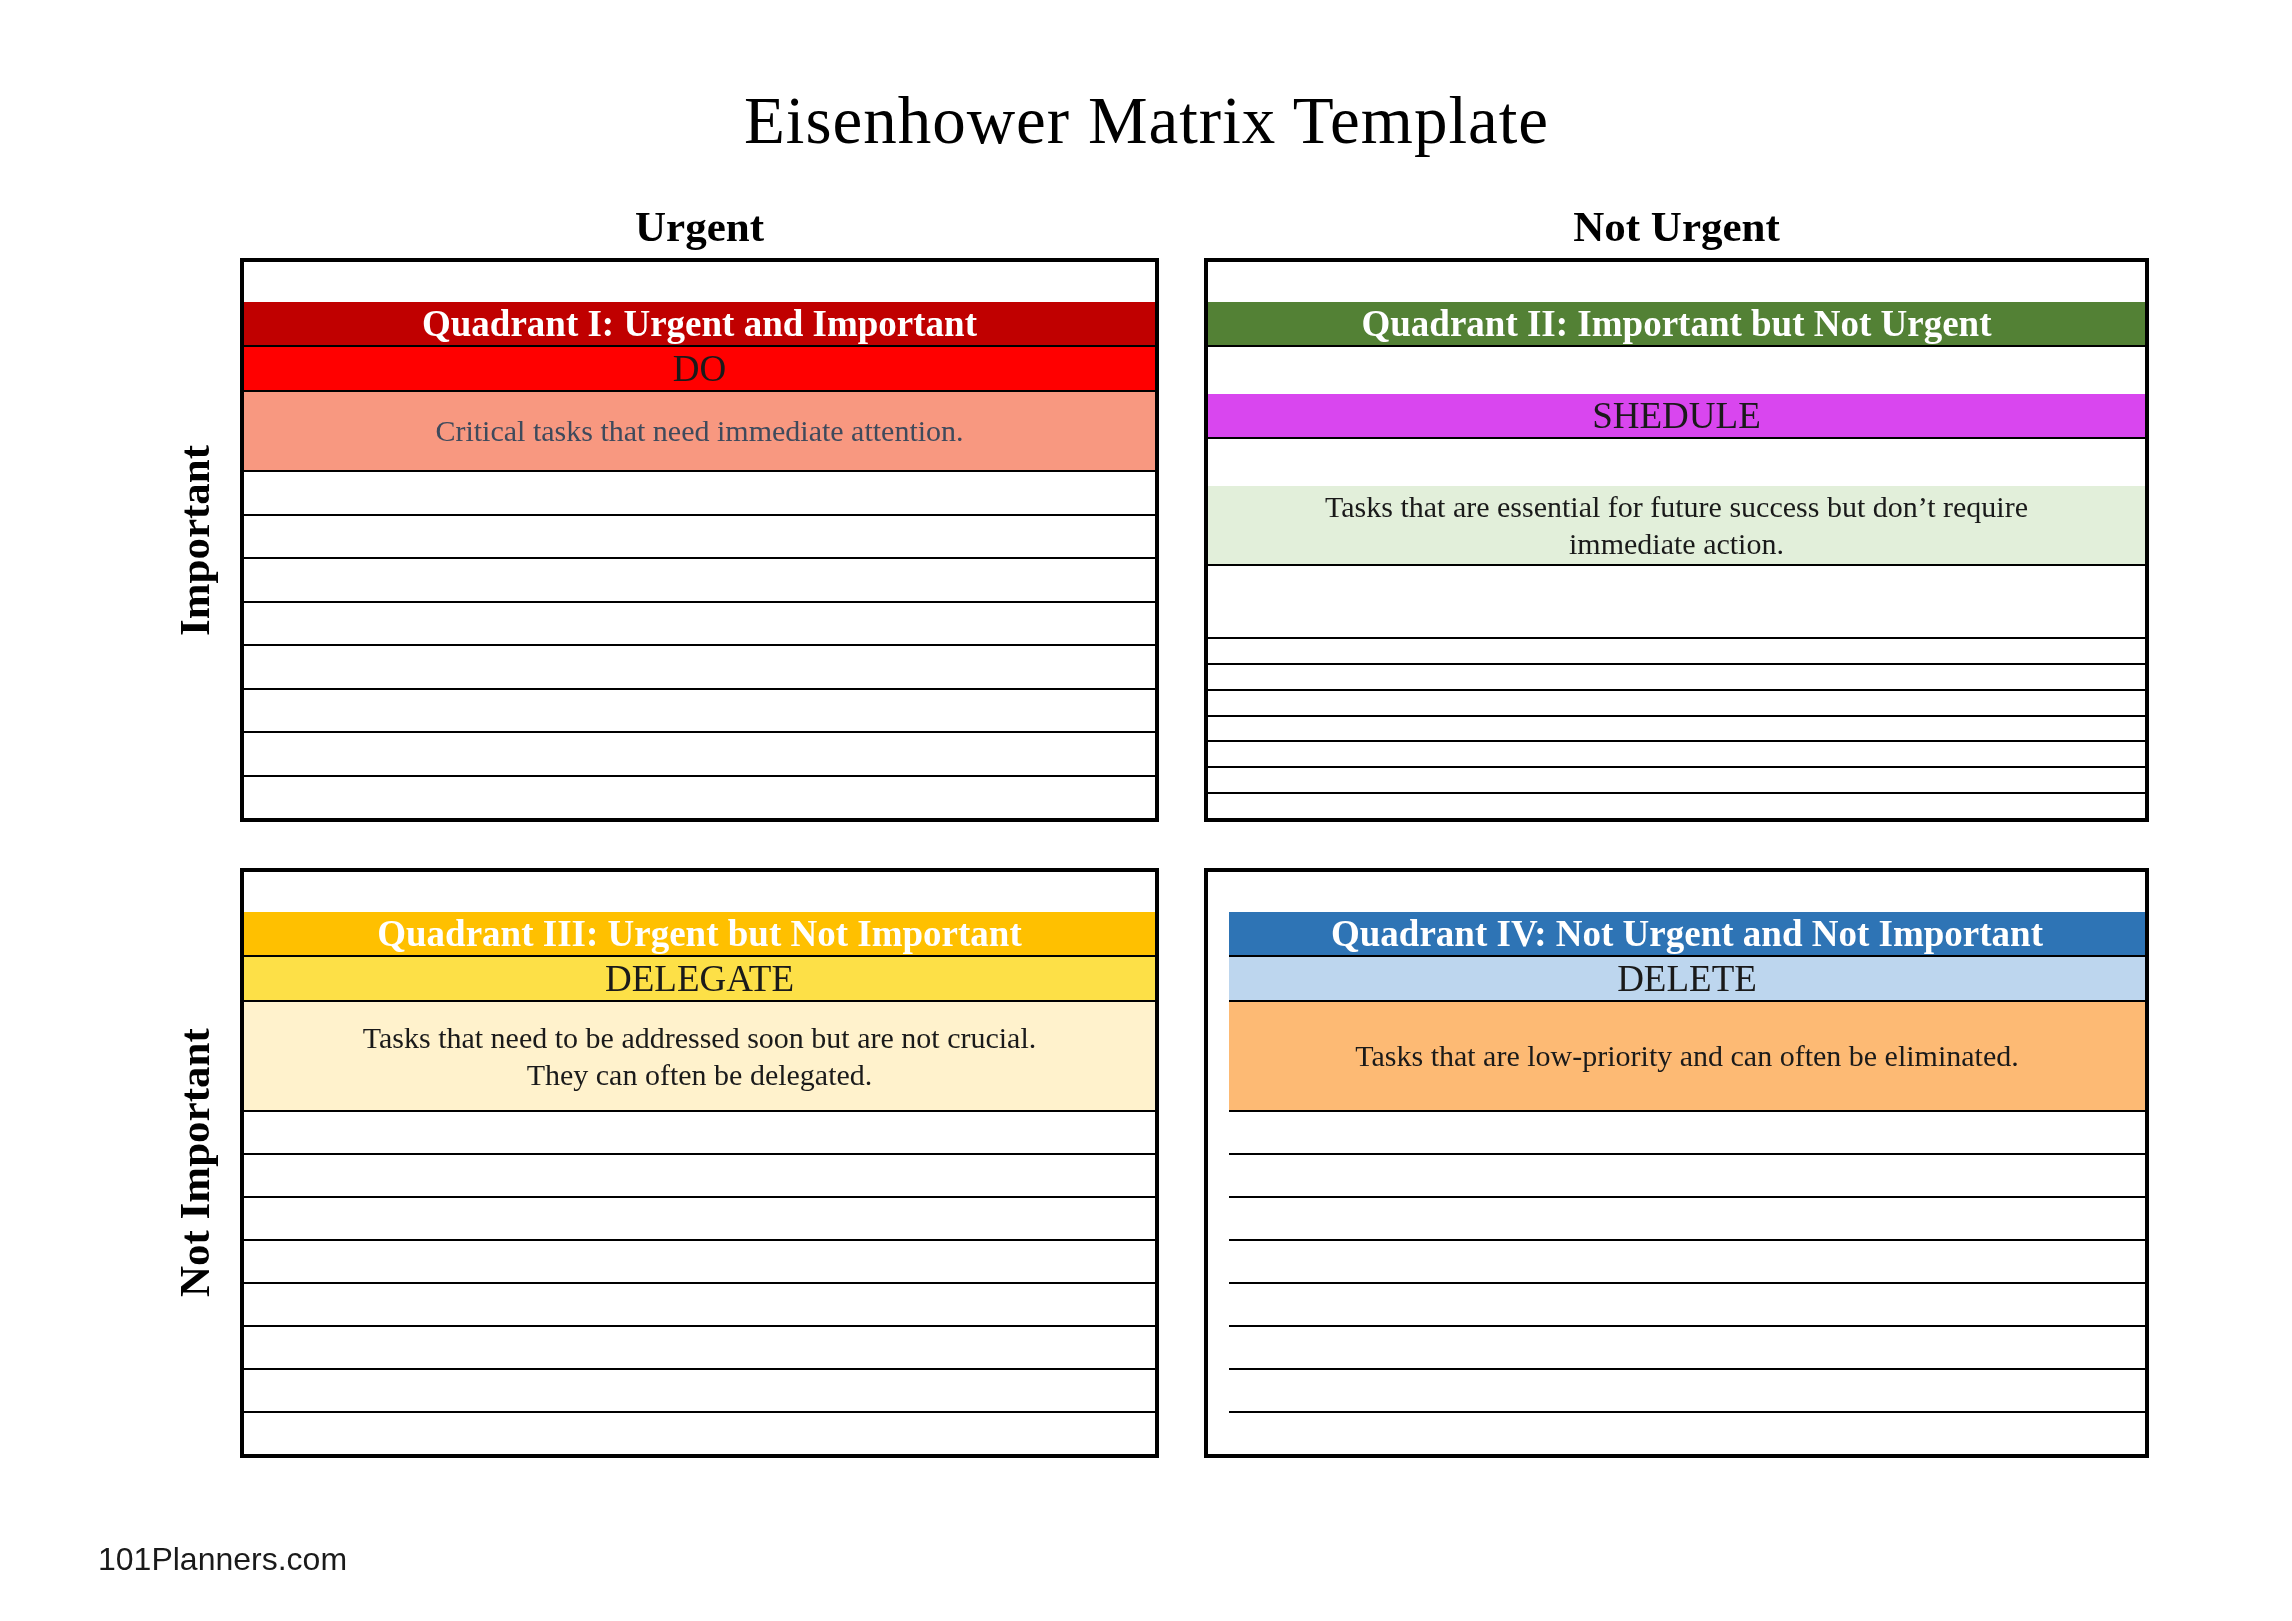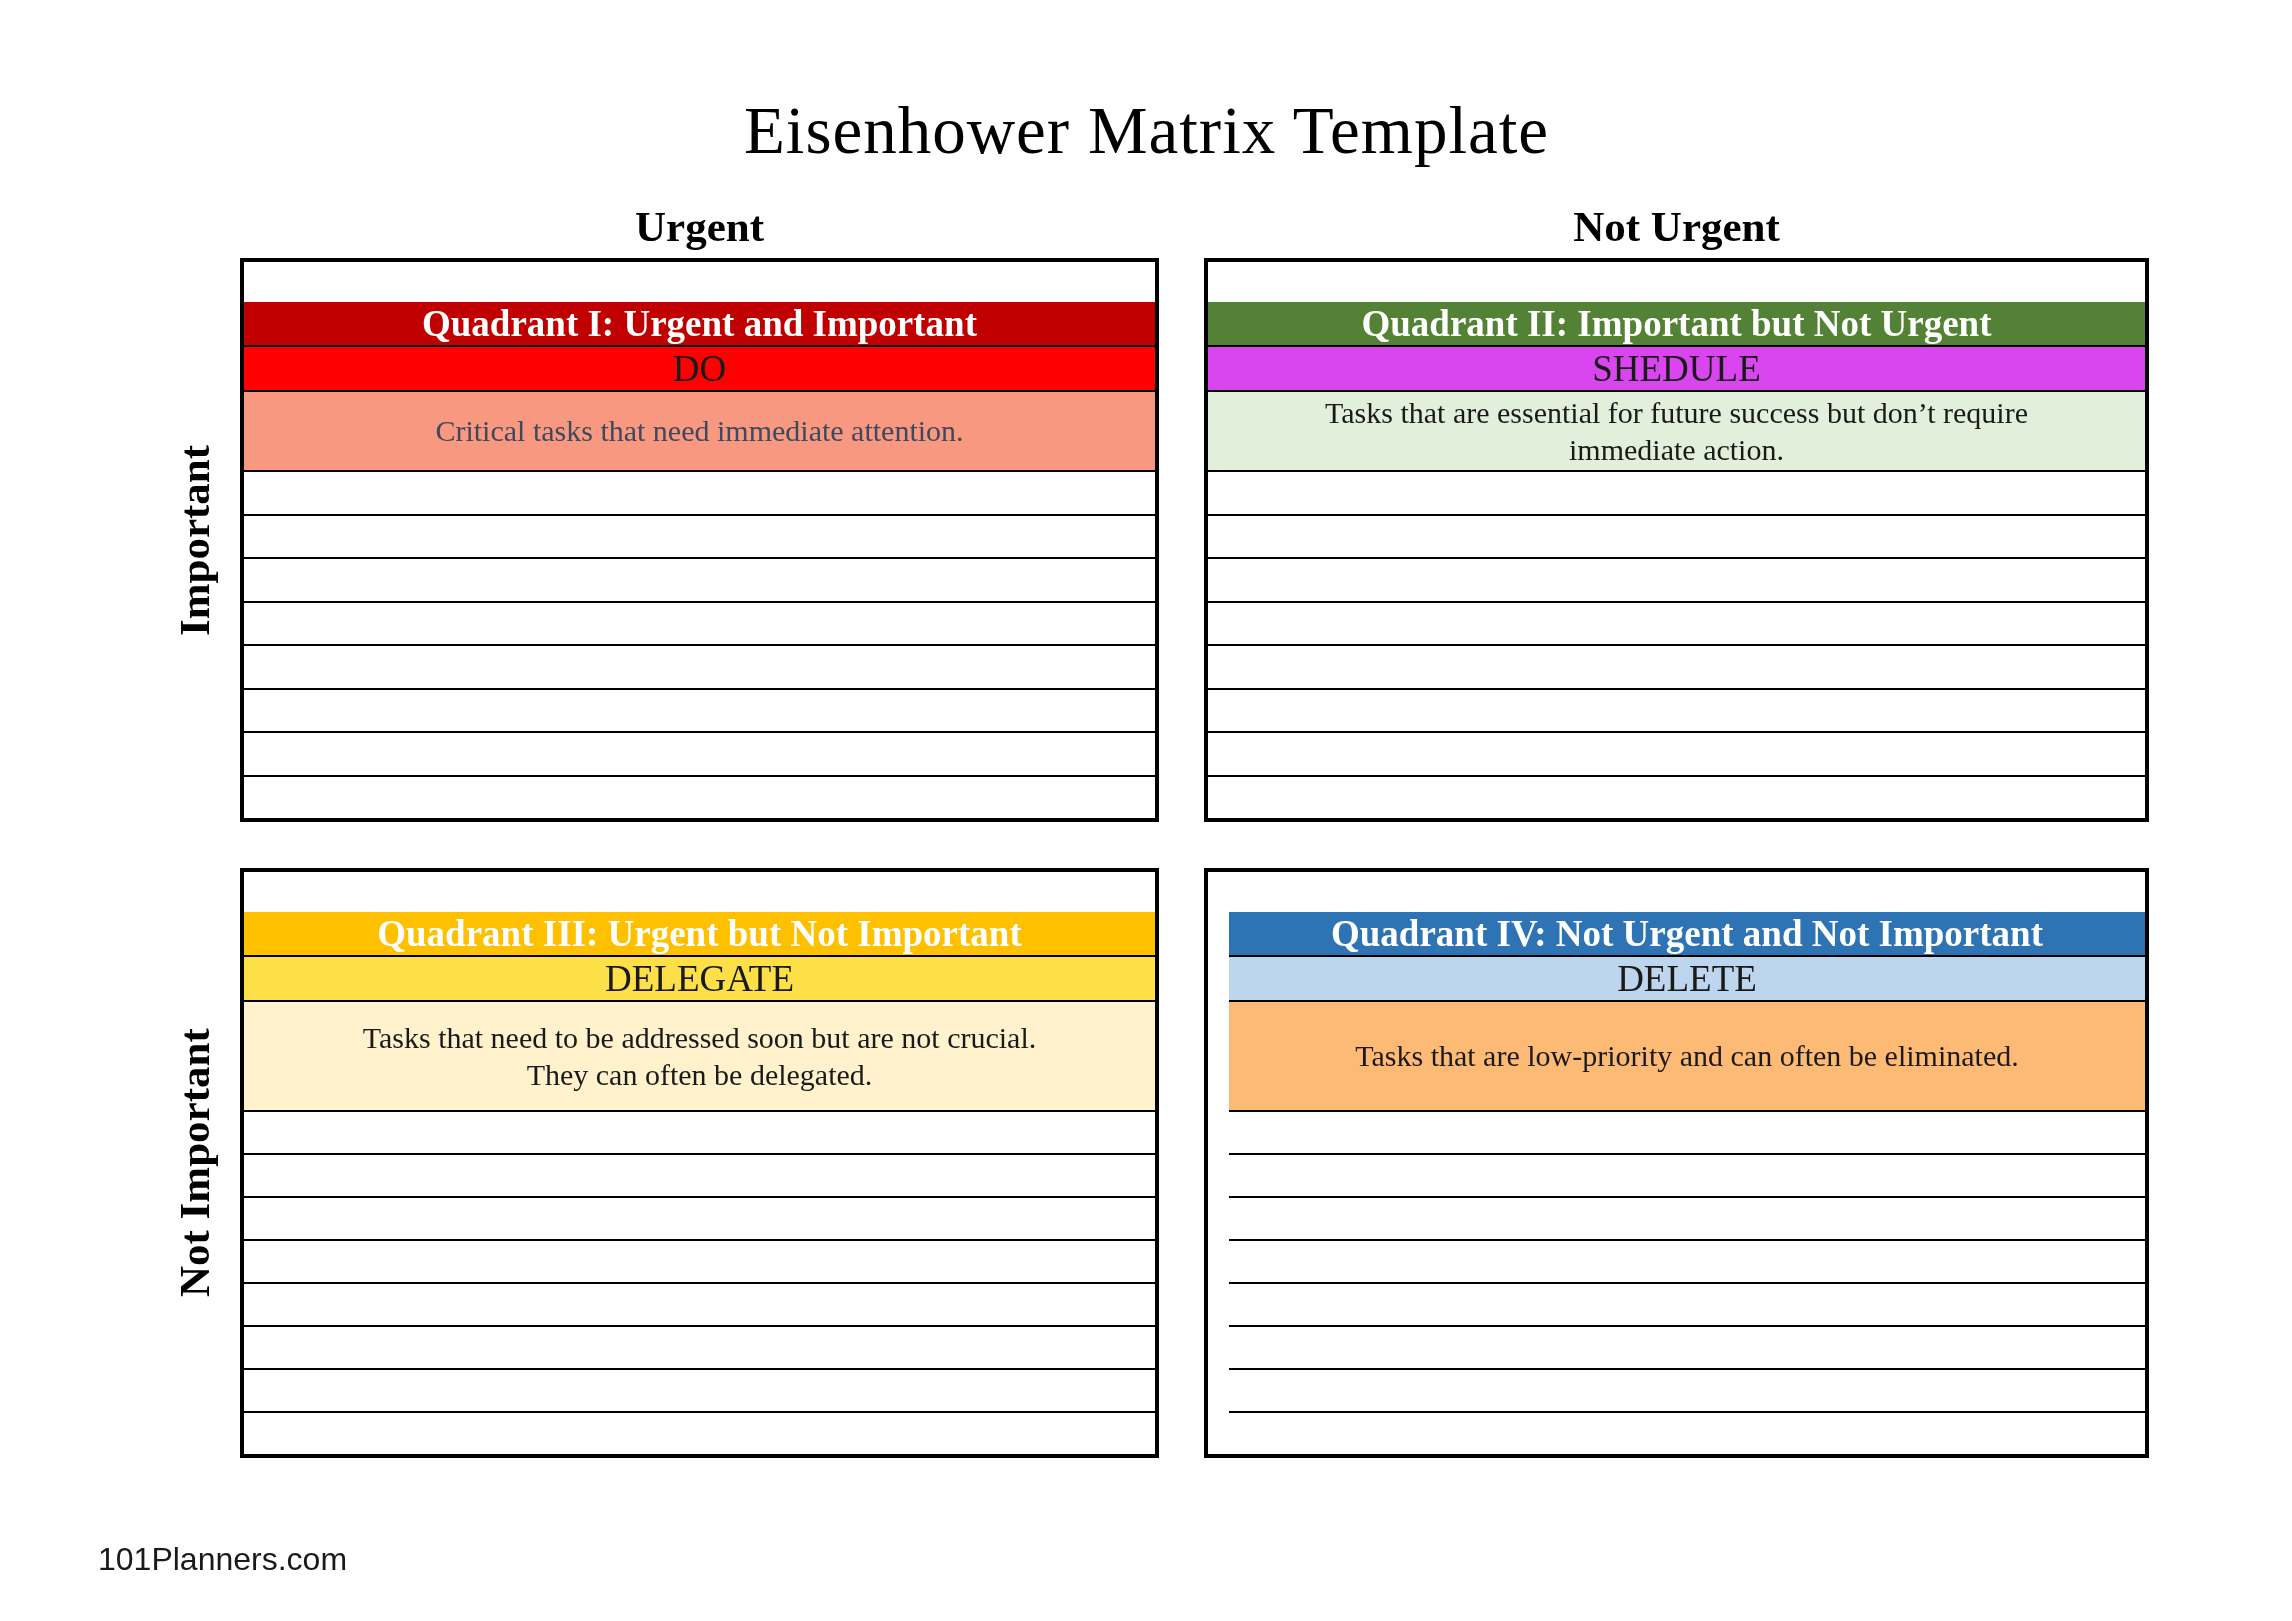--- a/index.html
+++ b/index.html
@@ -5,21 +5,21 @@
   * { margin:0; padding:0; box-sizing:border-box; }
   html,body { background:#ffffff; }
   body {
     position:relative;
     width:2293px; height:1621px;
     font-family:"Liberation Serif","DejaVu Serif",serif;
     color:#000;
     overflow:hidden;
   }
   .page-title {
-    position:absolute; top:92px; left:0; width:100%;
+    position:absolute; top:82px; left:0; width:100%;
     text-align:center;
     font-size:67px; font-weight:400; letter-spacing:1px;
   }
   .col-label {
     position:absolute; top:201px; height:51px;
     display:flex; align-items:center; justify-content:center;
     font-size:43px; font-weight:bold;
   }
   .row-label {
     position:absolute; left:145px; width:98px;
@@ -86,21 +86,21 @@
       <div class="q-row"></div>
       <div class="q-row"></div>
       <div class="q-row"></div>
       <div class="q-row"></div>
       <div class="q-row"></div>
       <div class="q-row"></div>
       <div class="q-row"></div>
     </div>
 </section>
 
-<section class="quadrant q-top" style="left:1204px; width:945px;">
+<section class="quadrant q-top" style="left:1204px; width:945px;gap:47px;">
   <div class="q-header" style="background-color: rgb(83, 129, 53); color: rgb(255, 255, 255);">Quadrant II:  Important but Not Urgent</div>
   <div class="q-action" style="background-color: #d946ef; color: rgb(26, 26, 26);">SHEDULE</div>
   <div class="q-desc" style="background-color: rgb(226, 239, 218); color: rgb(26, 26, 26);">Tasks that are essential for future success but don’t require
 immediate action.</div>
   <div class="q-rows">
       <div class="q-row"></div>
       <div class="q-row"></div>
       <div class="q-row"></div>
       <div class="q-row"></div>
       <div class="q-row"></div>

